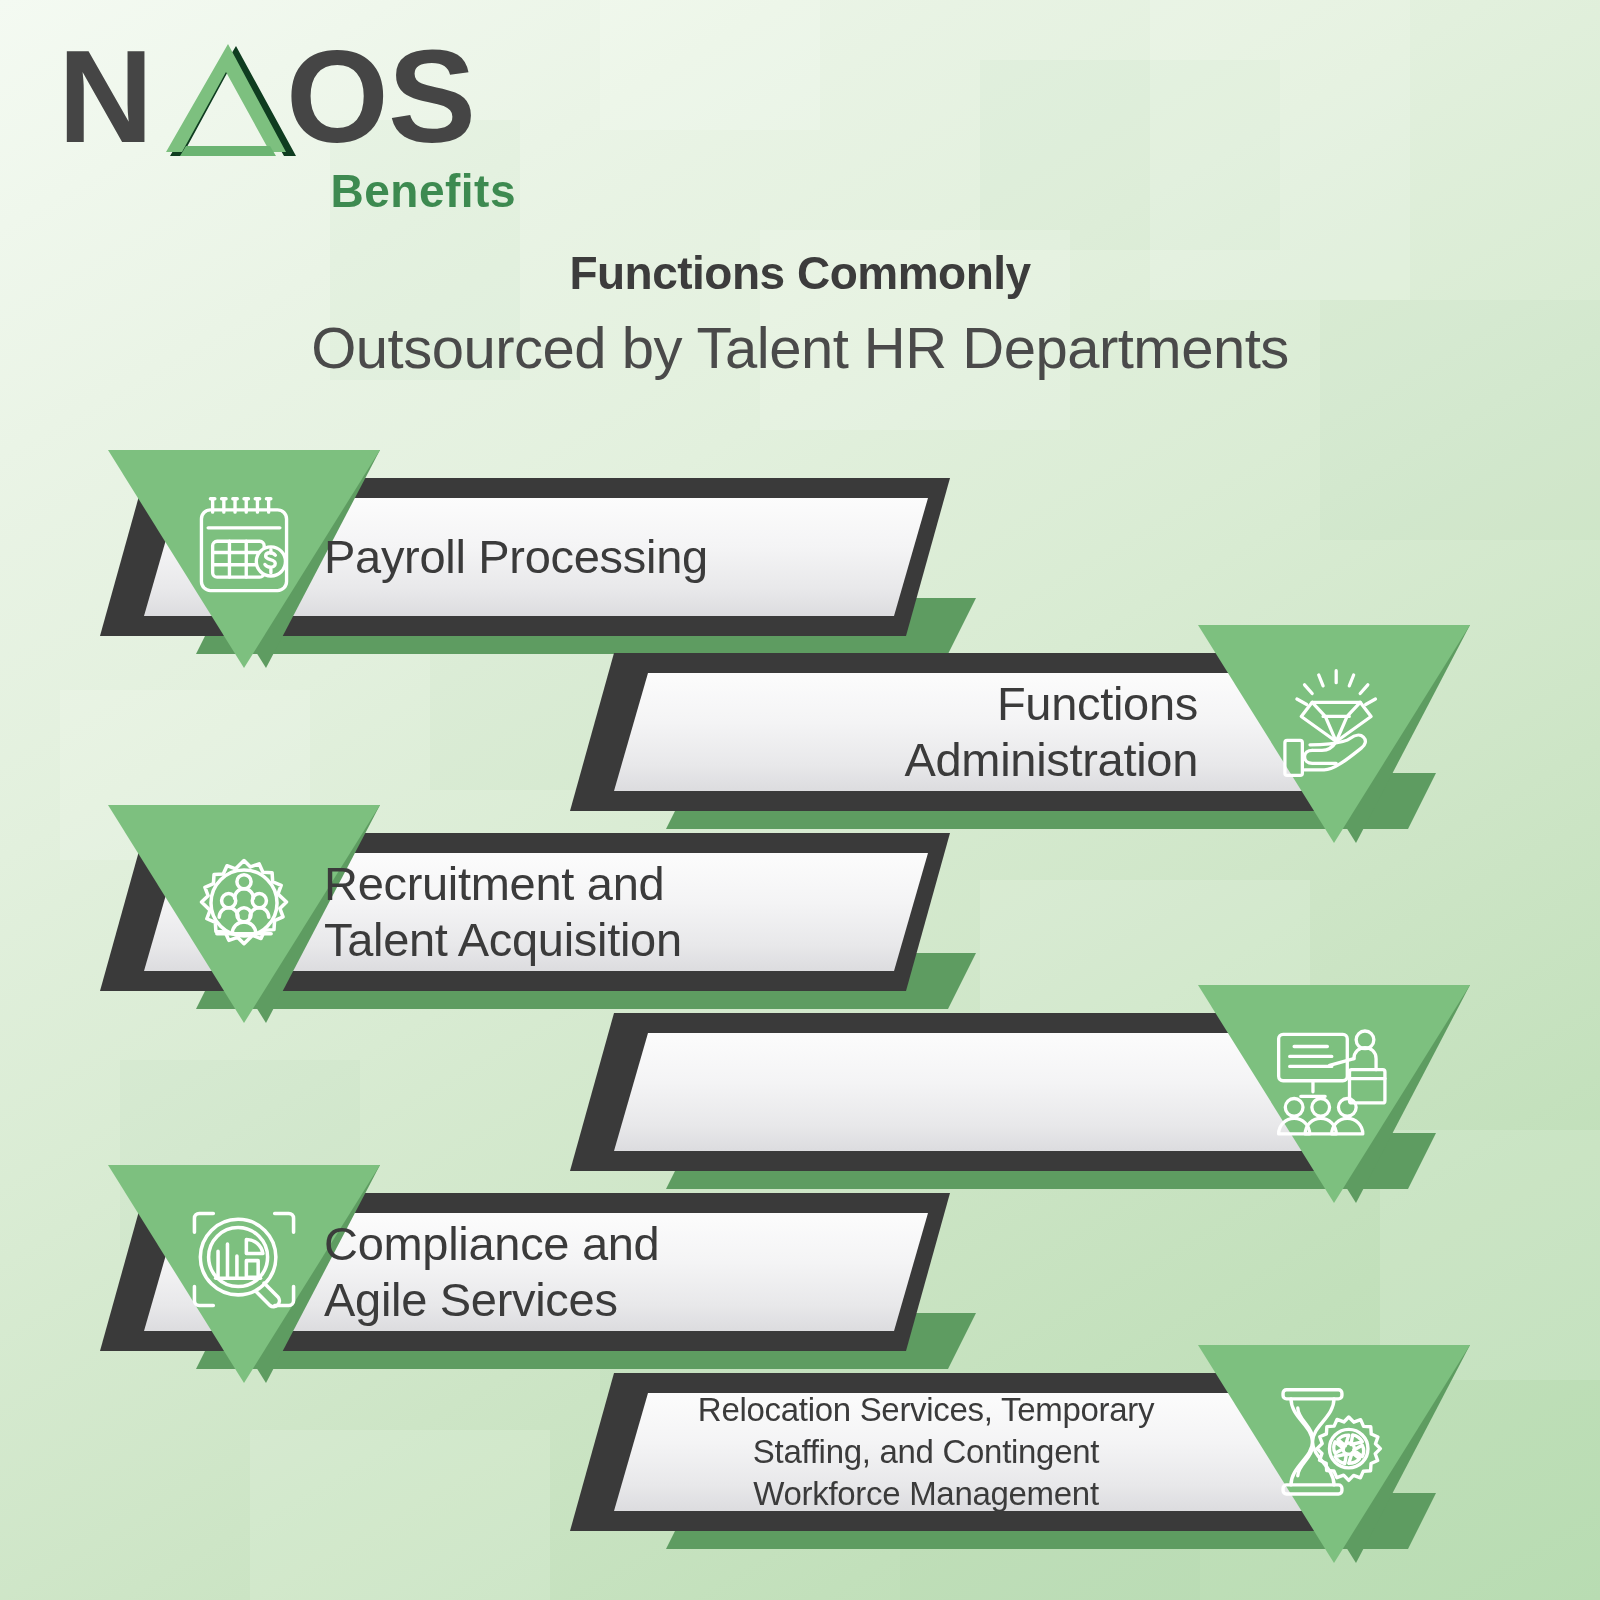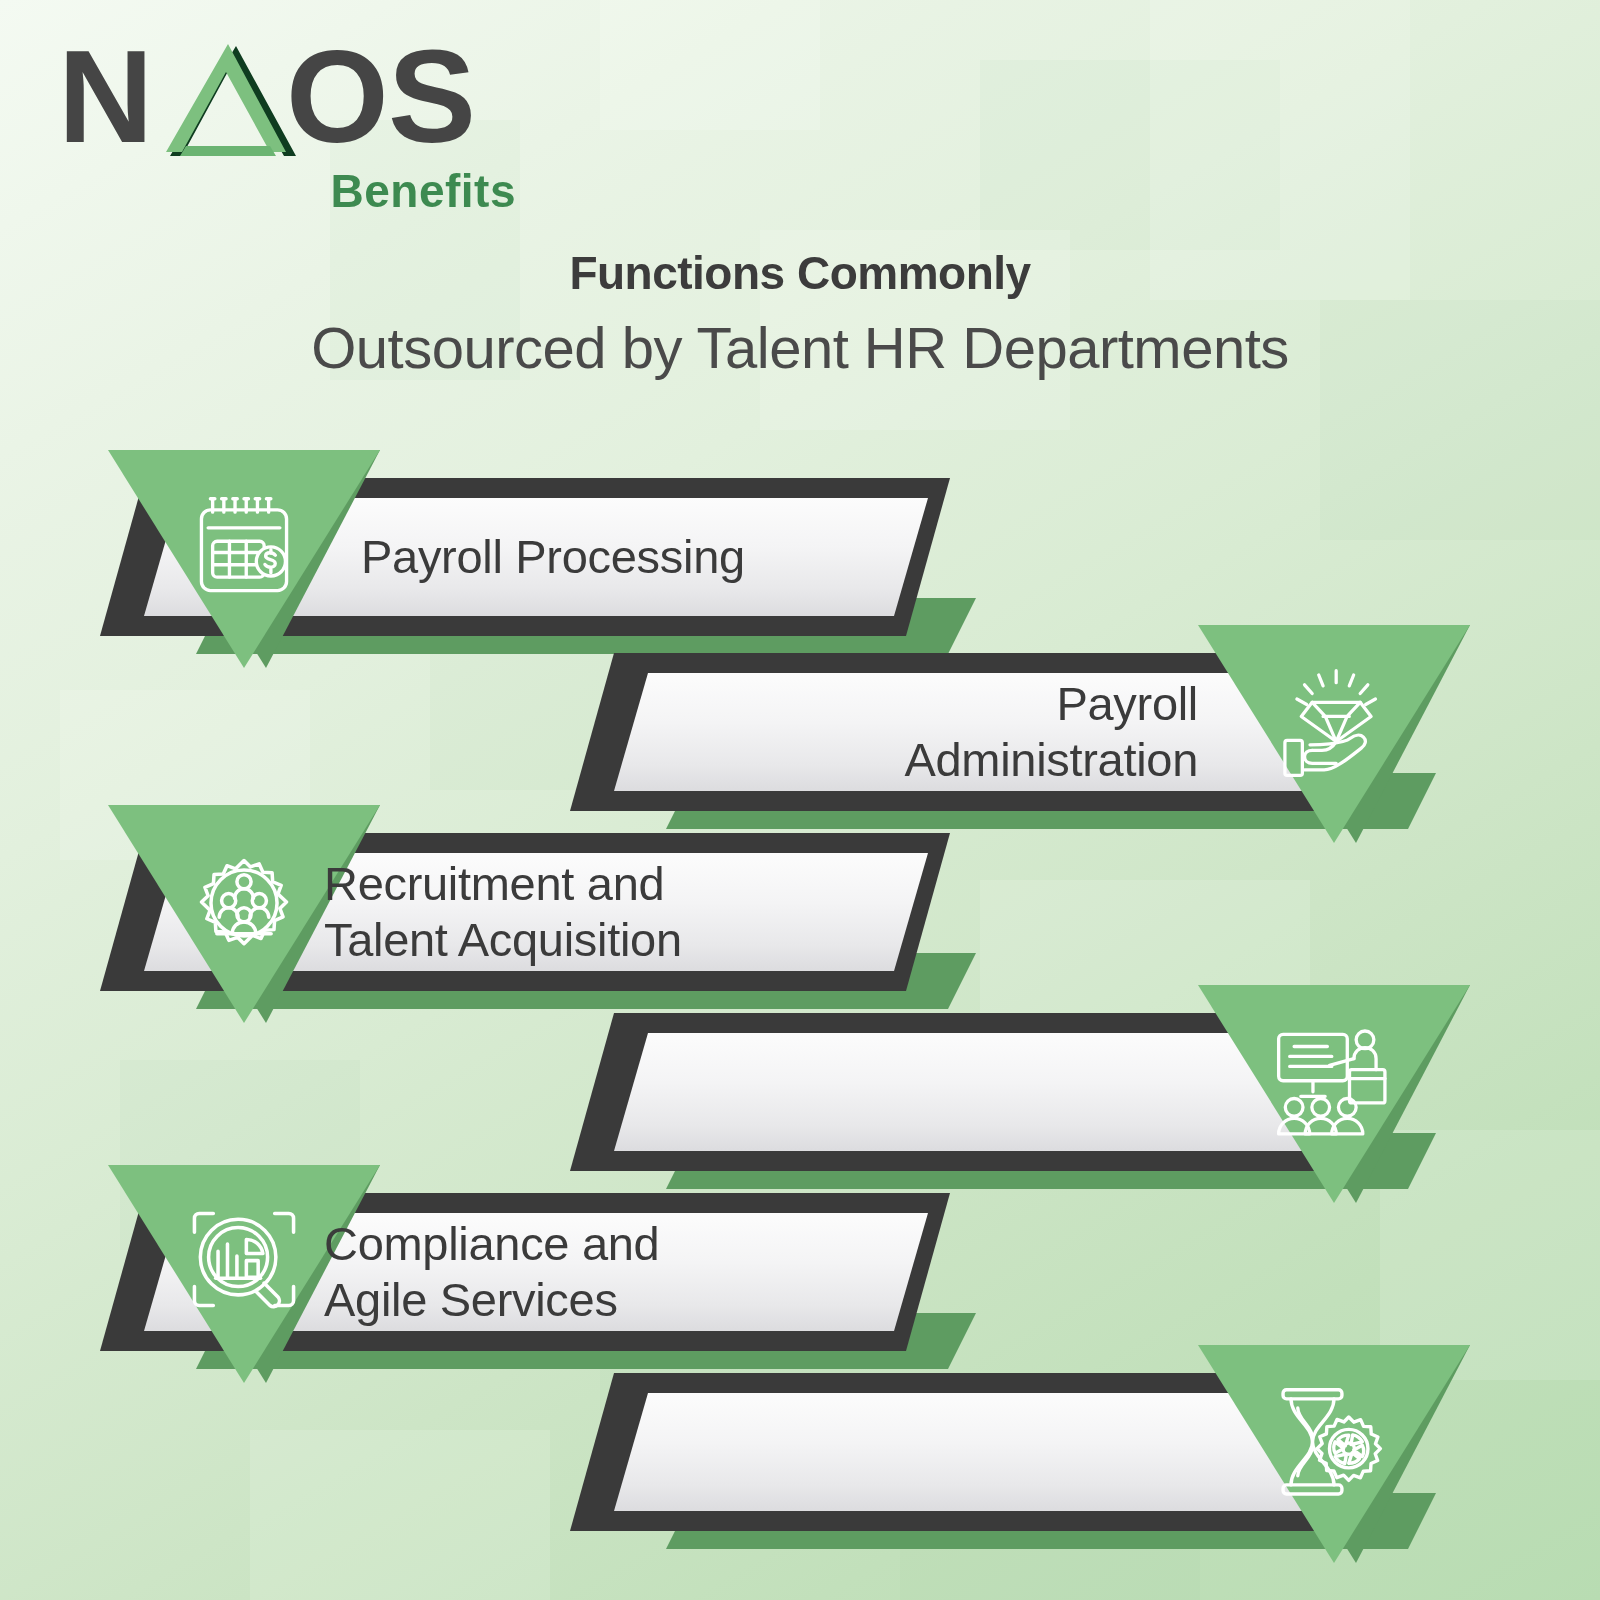--- a/index.html
+++ b/index.html
@@ -166,42 +166,42 @@
       <path d="M22 6v12M32 6v12M42 6v12M52 6v12M62 6v12M72 6v12"></path>
       <path d="M20 6h4M30 6h4M40 6h4M50 6h4M60 6h4M70 6h4"></path>
       <path d="M18 32h64"></path>
       <rect x="22" y="44" width="46" height="32" rx="4"></rect>
       <path d="M22 54h46M22 65h46M37 44v32M52 44v32"></path>
       <circle cx="74" cy="62" r="13" fill="#7dc07f"></circle>
       <path d="M78 56.5c-1.3-1.6-3-2.3-4.8-2.3-2.3 0-3.9 1.2-3.9 3 0 4.2 8.6 2.2 8.6 6.6 0 2-1.8 3.3-4.2 3.3-2 0-3.8-.8-5-2.4"></path>
       <path d="M74 51.5v3M74 69v3"></path>
     </svg>
         </div>
-        <div class="label l" style="left: 324px; top: 58px; height: 118px; width: 534px; margin-left: 37px;">Payroll Processing</div>
+        <div class="label l" style="left: 324px; top: 58px; height: 118px; width: 534px;">Payroll Processing</div>
       </div>
       <div class="row" style="top: 615px;">
         <div class="shape greenband" style="left: 666px; top: 158px; width: 770px; height: 56px; z-index: 1; clip-path: polygon(28px 0px, 100% 0px, calc(100% - 28px) 100%, 0px 100%);"></div>
         <div class="shape darkband" style="left: 570px; top: 38px; width: 840px; height: 158px; z-index: 2; clip-path: polygon(44px 0px, 100% 0px, calc(100% - 44px) 100%, 0px 100%);"></div>
         <div class="shape white" style="left: 614px; top: 58px; width: 774px; height: 118px; z-index: 3; clip-path: polygon(34px 0px, 100% 0px, calc(100% - 34px) 100%, 0px 100%);"></div>
         <div class="tri" style="left: 1198px; top: 10px; width: 272px; height: 218px;">
           <div class="tri-shadow" style="clip-path: polygon(22px 0px, 100% 0px, 158px 100%);"></div>
           <div class="tri-main" style="clip-path: polygon(0px 0px, 100% 0px, 50% 100%);"></div>
         </div>
         <div class="icon" style="left: 1266px; top: 42px; width: 136px; height: 132px;">
     <svg width="120" height="112" viewBox="0 0 110 100" fill="none" stroke="#ffffff" stroke-width="3" stroke-linecap="round" stroke-linejoin="round">
       <path d="M57 2v11M41 6l4 10M73 6l-4 10M28 15l7 8M86 15l-7 8M21 28l9 5M93 28l-9 5"></path>
       <path d="M35 31h44l10 13-32 23-32-23z"></path>
       <path d="M35 31l12 13M79 31L67 44M45 44h24M47 44l10 23M67 44l-10 23"></path>
       <path d="M57 67c-3 5-8 8-13 8h-9"></path>
       <path d="M35 75c-4 0-7 2.5-7 6s3 6 7 6h22"></path>
       <path d="M33 70c6 0 30-.5 37-6 4-3 9-4 12-1 3 3 2 7-2 10-9 7-24 20-34 20H28"></path>
       <rect x="10" y="66" width="16" height="32" rx="2"></rect>
     </svg>
         </div>
-        <div class="label r" style="left: 654px; top: 58px; height: 118px; width: 544px;">Payroll
+        <div class="label r" style="left: 654px; top: 58px; height: 118px; width: 544px;">Functions
 Administration</div>
       </div>
       <div class="row" style="top: 795px;">
         <div class="shape greenband" style="left: 196px; top: 158px; width: 780px; height: 56px; z-index: 1; clip-path: polygon(28px 0px, 100% 0px, calc(100% - 28px) 100%, 0px 100%);"></div>
         <div class="shape darkband" style="left: 100px; top: 38px; width: 850px; height: 158px; z-index: 2; clip-path: polygon(44px 0px, 100% 0px, calc(100% - 44px) 100%, 0px 100%);"></div>
         <div class="shape white" style="left: 144px; top: 58px; width: 784px; height: 118px; z-index: 3; clip-path: polygon(34px 0px, 100% 0px, calc(100% - 34px) 100%, 0px 100%);"></div>
         <div class="tri" style="left: 108px; top: 10px; width: 272px; height: 218px;">
           <div class="tri-shadow" style="clip-path: polygon(22px 0px, 100% 0px, 158px 100%);"></div>
           <div class="tri-main" style="clip-path: polygon(0px 0px, 100% 0px, 50% 100%);"></div>
         </div>
@@ -291,16 +291,19 @@
       <path d="M15 14c0 16 19 24 19 38S15 74 15 90"></path>
       <path d="M53 14c0 16-19 24-19 38s19 22 19 38"></path>
       <path d="M21 22c0 10 13 17 13 26"></path>
       <path d="M21 82c0-10 13-16 13-26"></path>
       <path d="M66 30l4.5 4.6 6-2.2 2.6 5.9 6.4.4.4 6.4 5.9 2.6-2.2 6L94 58l-4.6 4.5 2.2 6-5.9 2.6-.4 6.4-6.4.4-2.6 5.9-6-2.2L66 86l-4.5-4.6-6 2.2-2.6-5.9-6.4-.4-.4-6.4-5.9-2.6 2.2-6L38 58l4.6-4.5-2.2-6 5.9-2.6.4-6.4 6.4-.4 2.6-5.9 6 2.2z"></path>
       <circle cx="66" cy="58" r="17"></circle>
       <circle cx="66" cy="58" r="5"></circle>
       <path d="M66 46c-4 0-7.5 1.5-9.5 4l6.5 5.5zM78 52c-1.5-3-5-5.5-8.5-6.2l-1.5 8.5zM78 65c1.5-3 1.5-7 0-10l-7.5 4.2zM66 71c4 0 7.5-1.6 9.5-4.2l-6.5-5.2zM54 65c1.5 3 5 5.5 8.5 6.2l1.5-8.5zM54 52c-1.5 3-1.5 7 0 10l7.5-4.2z"></path>
     </svg>
         </div>
+        <div class="label c small" style="left: 654px; top: 58px; height: 118px; width: 544px;">Relocation Services, Temporary
+Staffing, and Contingent
+Workforce Management</div>
       </div>
     </div>
 
 </div>
 
 </body></html>

